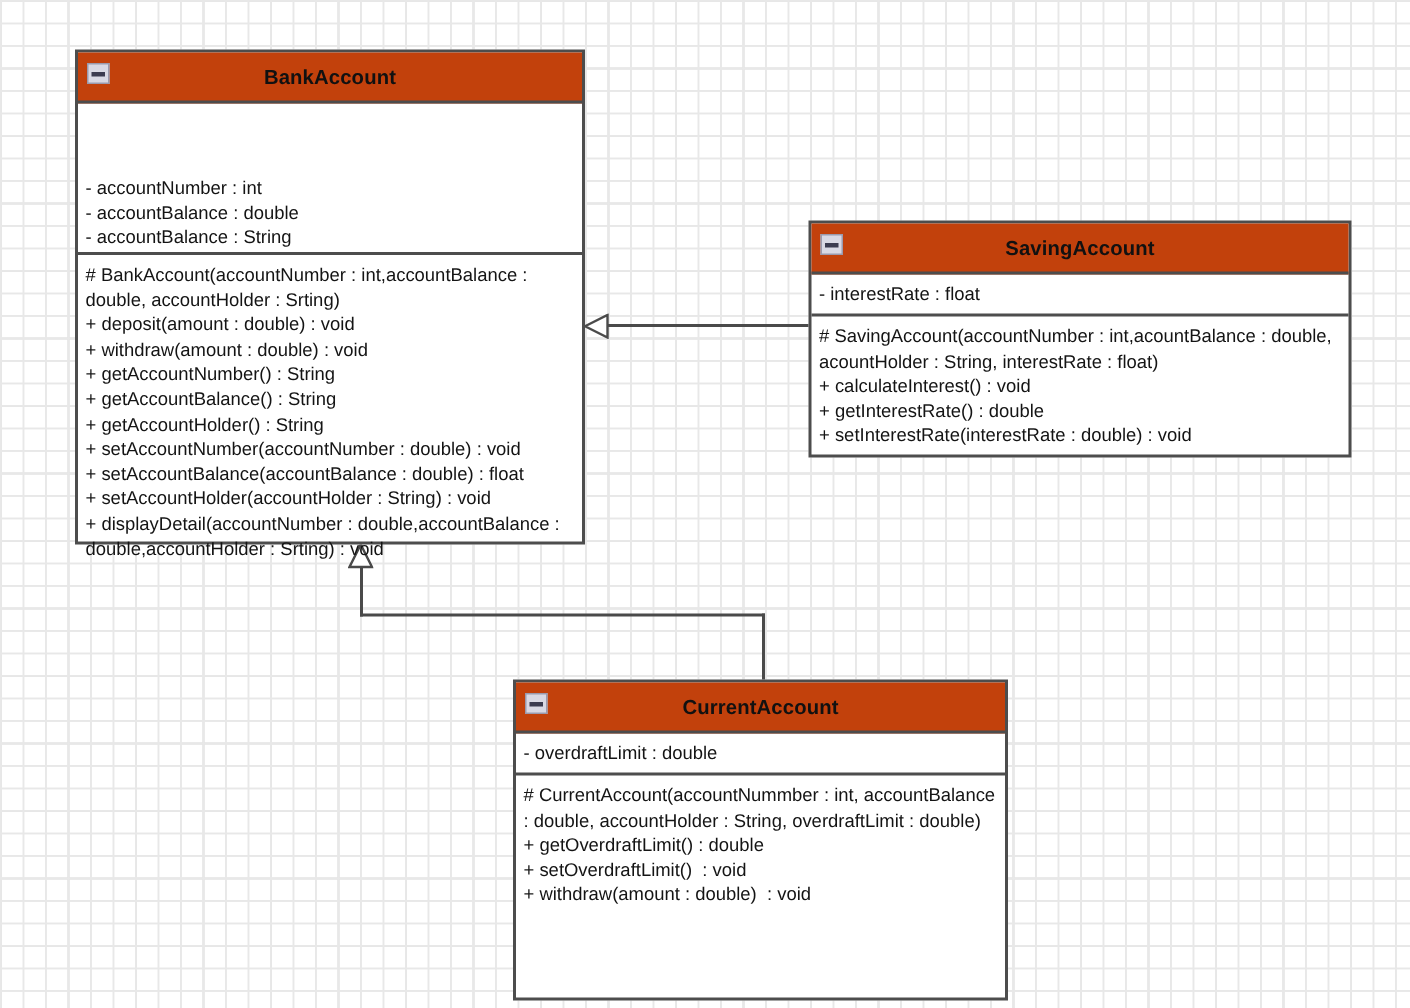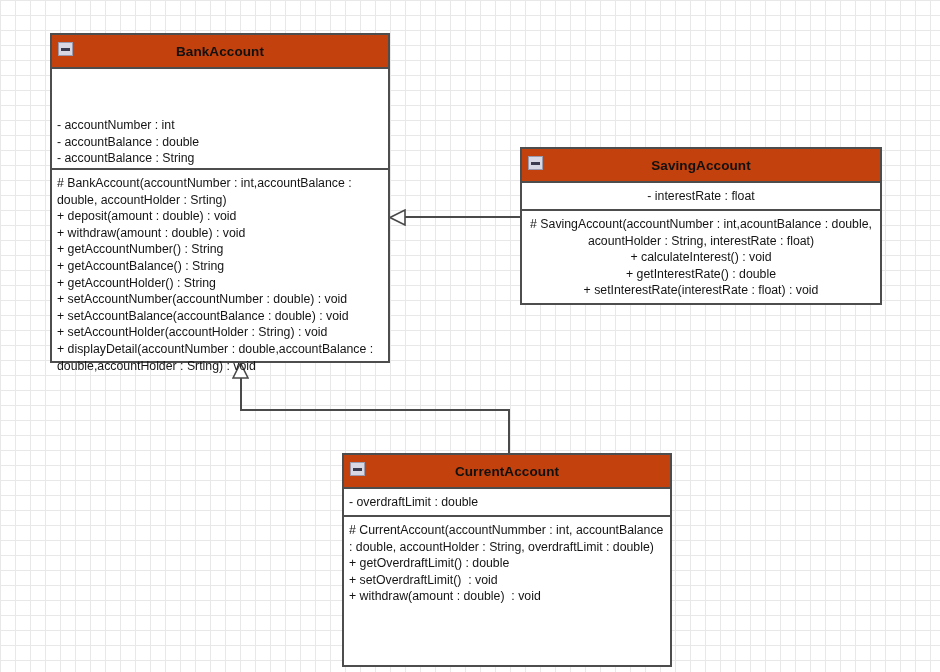--- a/index.html
+++ b/index.html
@@ -97,21 +97,21 @@
   .conn-v { width: 2px; }
 
   .arrowhead {
     position: absolute;
     z-index: 3;
   }
 
   
   #bank-account { left: 50px; top: 33px; width: 340px; height: 330px; }
   #bank-account .uml-attrs { height: 58px; margin-top: 43px; }
-  #saving-account { left: 520px; top: 147px; width: 362px; height: 158px; text-align: center; }
+  #saving-account { left: 539px; top: 147px; width: 362px; height: 158px; }
   #saving-account .uml-attrs { height: 28px; }
   #current-account { left: 342px; top: 453px; width: 330px; height: 214px; }
   #current-account .uml-attrs { height: 28px; }
 </style>
 </head>
 <body>
 
 <div id="canvas">
 
   <div class="conn conn-h" style="left:403px; top:216px; width:148px;"></div>
@@ -141,41 +141,41 @@
       <div class="uml-line">- accountBalance : String</div>
     </div>
     <div class="uml-section uml-methods">
       <div class="uml-line"># BankAccount(accountNumber : int,accountBalance : double, accountHolder : Srting)</div>
       <div class="uml-line">+ deposit(amount : double) : void</div>
       <div class="uml-line">+ withdraw(amount : double) : void</div>
       <div class="uml-line">+ getAccountNumber() : String</div>
       <div class="uml-line">+ getAccountBalance() : String</div>
       <div class="uml-line">+ getAccountHolder() : String</div>
       <div class="uml-line">+ setAccountNumber(accountNumber : double) : void</div>
-      <div class="uml-line">+ setAccountBalance(accountBalance : double) : void</div>
+      <div class="uml-line">+ setAccountBalance(accountBalance : double) : float</div>
       <div class="uml-line">+ setAccountHolder(accountHolder : String) : void</div>
       <div class="uml-line">+ displayDetail(accountNumber : double,accountBalance : double,accountHolder : Srting) : void</div>
     </div>
   </div>
 
   <div class="uml-class" id="saving-account">
     <div class="uml-header">
       <span class="collapse-icon">
         <span class="minus"></span>
       </span>
       <span class="uml-title">SavingAccount</span>
     </div>
     <div class="uml-section uml-attrs">
       <div class="uml-line">- interestRate : float</div>
     </div>
     <div class="uml-section uml-methods">
       <div class="uml-line"># SavingAccount(accountNumber : int,acountBalance : double, acountHolder : String, interestRate : float)</div>
       <div class="uml-line">+ calculateInterest() : void</div>
       <div class="uml-line">+ getInterestRate() : double</div>
-      <div class="uml-line">+ setInterestRate(interestRate : float) : void</div>
+      <div class="uml-line">+ setInterestRate(interestRate : double) : void</div>
     </div>
   </div>
 
   <div class="uml-class" id="current-account">
     <div class="uml-header">
       <span class="collapse-icon">
         <span class="minus"></span>
       </span>
       <span class="uml-title">CurrentAccount</span>
     </div>

